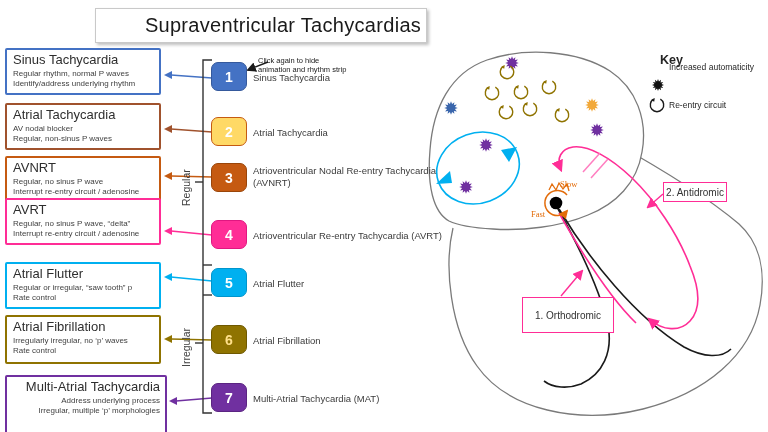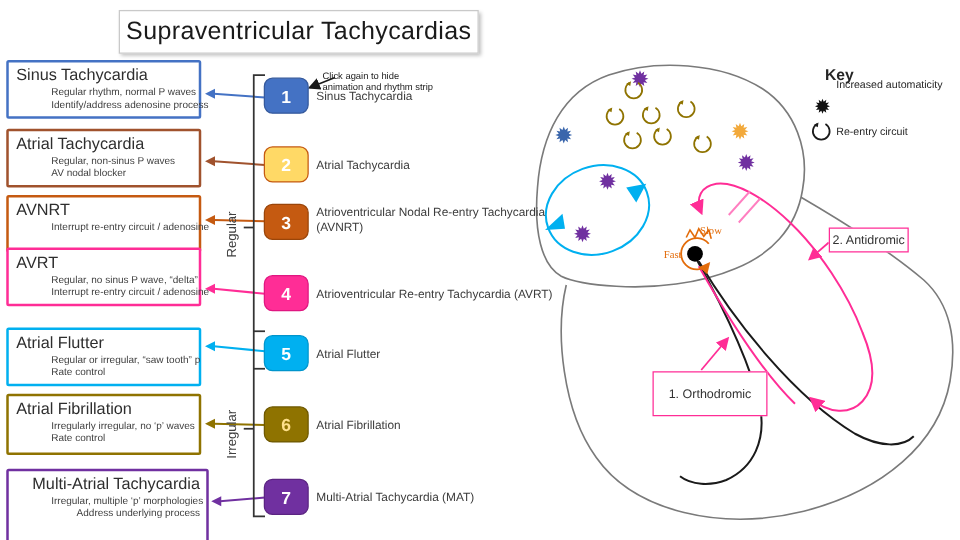--- a/index.html
+++ b/index.html
@@ -8,29 +8,29 @@
     background:#ffffff;
     font-family:"Liberation Sans", sans-serif;
     -webkit-font-smoothing:antialiased;
   }
   #gfx{position:absolute;left:0;top:0;z-index:0;}
 
   .page-title{
     position:absolute;left:95px;top:8px;width:286px;height:33px;z-index:3;
     background:#fff;border:1px solid #c9c9c9;box-shadow:2px 2px 3px rgba(0,0,0,.25);
     display:flex;align-items:center;justify-content:center;
-    font-size:20px;color:#1a1a1a;letter-spacing:.3px;
+    font-size:20px;color:#1a1a1a;letter-spacing:.3px;padding-left:44px;
   }
 
   .card{
     position:absolute;left:5px;width:156px;z-index:2;box-sizing:border-box;
     background:#fff;border:2px solid #888;border-radius:2px;padding:3px 5px 2px 6px;
   }
   .card-title{font-size:13px;color:#2e2e2e;line-height:1.15;margin-bottom:1px;white-space:nowrap;}
-  .card-line{font-size:8px;color:#3f3f3f;line-height:1.3;white-space:nowrap;margin-left:28px;}
+  .card-line{font-size:8px;color:#3f3f3f;line-height:1.3;white-space:nowrap;}
 
   .step-btn{
     position:absolute;left:211px;width:36px;height:29px;z-index:2;box-sizing:border-box;
     border:1.5px solid transparent;border-radius:7px;
     display:flex;align-items:center;justify-content:center;
     font-size:14px;font-weight:bold;color:#fff;cursor:pointer;
   }
   .step-label{
     position:absolute;left:253px;z-index:2;
     font-size:9.5px;color:#3b3b3b;line-height:1.25;width:215px;
@@ -184,50 +184,51 @@
 <div class="page-title">Supraventricular Tachycardias</div>
 
 <div class="annotation">
   <div>Click again to hide</div>
   <div>animation and rhythm strip</div>
 </div>
 
 <div class="card" style="top: 48px; height: 47px; border-color: rgb(68, 114, 196);">
   <div class="card-title">Sinus Tachycardia</div>
   <div class="card-line">Regular rhythm, normal P waves</div>
-  <div class="card-line">Identify/address adenosine process</div>
+  <div class="card-line">Identify/address underlying rhythm</div>
 </div>
 <div class="card" style="top: 103px; height: 47px; border-color: rgb(160, 82, 45);">
   <div class="card-title">Atrial Tachycardia</div>
+  <div class="card-line">AV nodal blocker</div>
   <div class="card-line">Regular, non-sinus P waves</div>
-  <div class="card-line">AV nodal blocker</div>
 </div>
 <div class="card" style="top: 156px; height: 46px; border-color: rgb(197, 90, 17);">
   <div class="card-title">AVNRT</div>
+  <div class="card-line">Regular, no sinus P wave</div>
   <div class="card-line">Interrupt re-entry circuit / adenosine</div>
 </div>
 <div class="card" style="top: 198px; height: 47px; border-color: rgb(255, 45, 150);">
   <div class="card-title">AVRT</div>
   <div class="card-line">Regular, no sinus P wave, “delta”</div>
   <div class="card-line">Interrupt re-entry circuit / adenosine</div>
 </div>
 <div class="card" style="top: 262px; height: 47px; border-color: rgb(0, 176, 240);">
   <div class="card-title">Atrial Flutter</div>
   <div class="card-line">Regular or irregular, “saw tooth” p</div>
   <div class="card-line">Rate control</div>
 </div>
 <div class="card" style="top: 315px; height: 49px; border-color: rgb(143, 115, 0);">
   <div class="card-title">Atrial Fibrillation</div>
   <div class="card-line">Irregularly irregular, no ‘p’ waves</div>
   <div class="card-line">Rate control</div>
 </div>
 <div class="card" style="top: 375px; height: 64px; width: 162px; border-color: rgb(112, 48, 160); text-align: right;">
   <div class="card-title">Multi-Atrial Tachycardia</div>
+  <div class="card-line">Address underlying process</div>
   <div class="card-line">Irregular, multiple ‘p’ morphologies</div>
-  <div class="card-line">Address underlying process</div>
 </div>
 
 <div class="step-btn" style="top: 62px; background: rgb(68, 114, 196); border-color: rgb(53, 89, 156); color: rgb(255, 255, 255);">1</div>
 <div class="step-btn" style="top: 117px; background: rgb(255, 217, 102); border-color: rgb(197, 90, 17); color: rgb(255, 255, 255);">2</div>
 <div class="step-btn" style="top: 163px; background: rgb(197, 90, 17); border-color: rgb(154, 69, 9); color: rgb(255, 255, 255);">3</div>
 <div class="step-btn" style="top: 220px; background: rgb(255, 45, 150); border-color: rgb(224, 23, 129); color: rgb(255, 255, 255);">4</div>
 <div class="step-btn" style="top: 268px; background: rgb(0, 176, 240); border-color: rgb(0, 149, 204); color: rgb(255, 255, 255);">5</div>
 <div class="step-btn" style="top: 325px; background: rgb(143, 115, 0); border-color: rgb(110, 88, 0); color: rgb(255, 224, 138);">6</div>
 <div class="step-btn" style="top: 383px; background: rgb(112, 48, 160); border-color: rgb(91, 36, 130); color: rgb(255, 255, 255);">7</div>
 
@@ -240,15 +241,15 @@
 <div class="step-label nowrap" style="top:393px">Multi-Atrial Tachycardia (MAT)</div>
 
 <div class="vlabel" style="left:180px;top:153px;height:70px">Regular</div>
 <div class="vlabel" style="left:180px;top:310px;height:74px">Irregular</div>
 
 <div class="key-title">Key</div>
 <div class="key-item" style="top:62px">Increased automaticity</div>
 <div class="key-item" style="top:100px">Re-entry circuit</div>
 
 <div class="dlabel" style="left:560px;top:179px">Slow</div>
-<div class="dlabel" style="left:531px;top:198px">Fast</div>
+<div class="dlabel" style="left:531px;top:209px">Fast</div>
 <div class="pink-tag" style="left:522px;top:297px;width:92px;height:36px">1. Orthodromic</div>
 <div class="pink-tag" style="left:663px;top:182px;width:64px;height:20px">2. Antidromic</div>
 
 </body></html>

